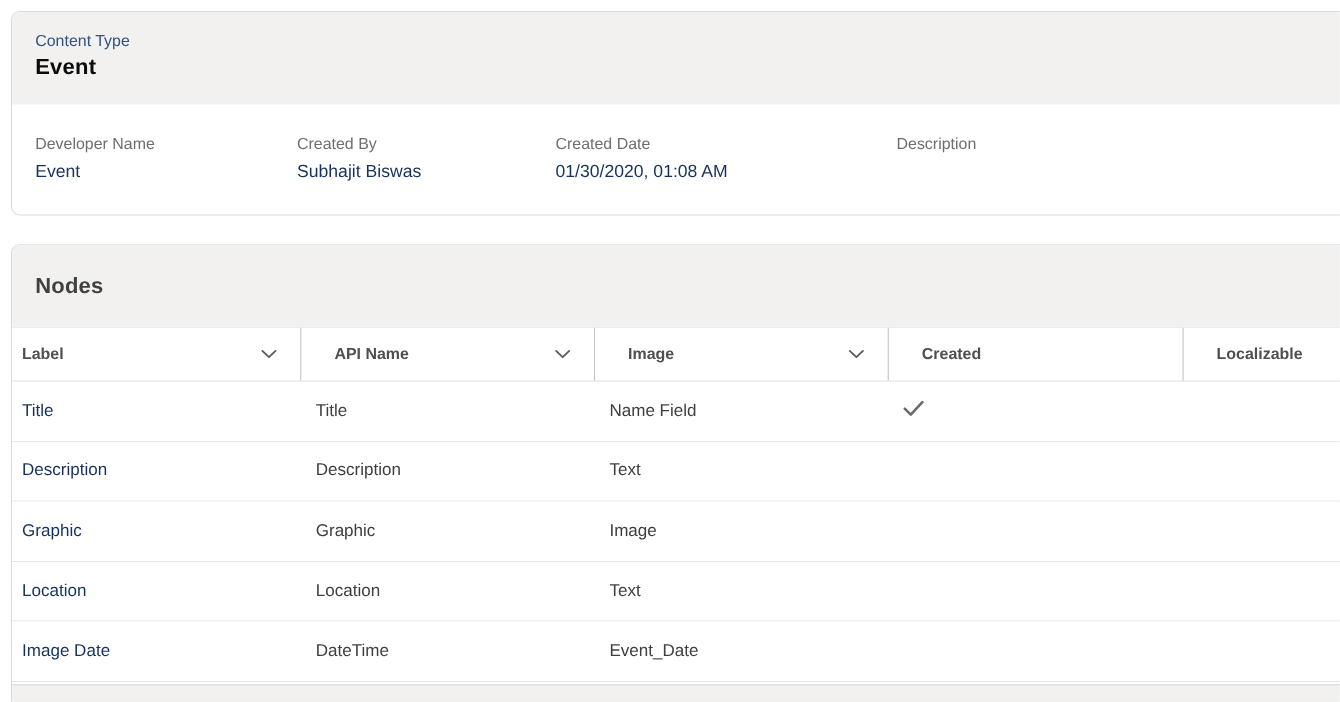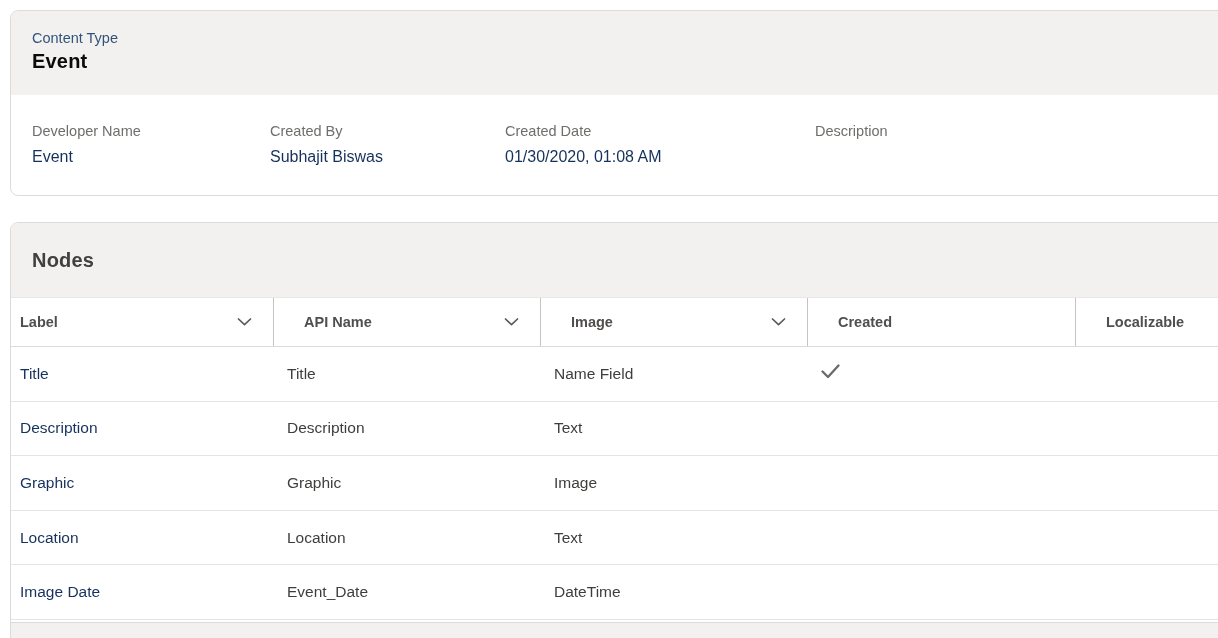--- a/index.html
+++ b/index.html
@@ -157,22 +157,22 @@
       <div class="td">Location</div>
       <div class="td">Text</div>
       <div class="td"></div>
       <div class="td"></div>
     </div>
 
     <div class="tbl-row">
       <div class="td">
         <a class="link">Image Date</a>
       </div>
+      <div class="td">DateTime</div>
       <div class="td">Event_Date</div>
-      <div class="td">DateTime</div>
       <div class="td"></div>
       <div class="td"></div>
     </div>
 
     <div class="tbl-footer"></div>
   </section>
 
 </div>
 
 </body></html>

